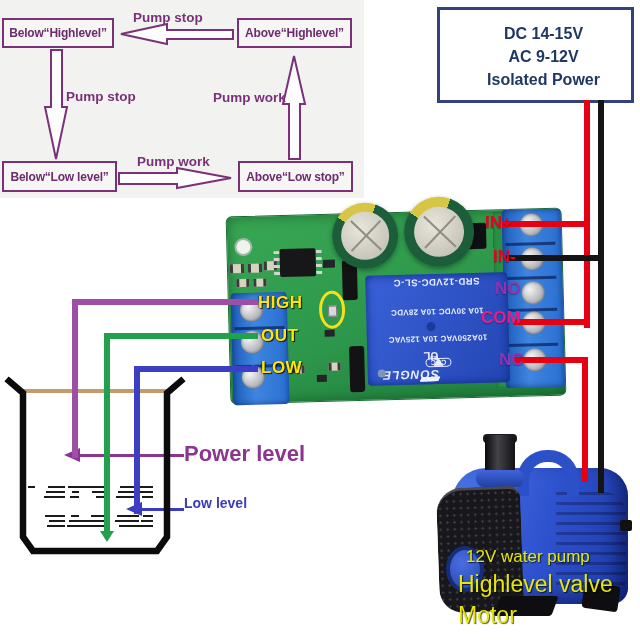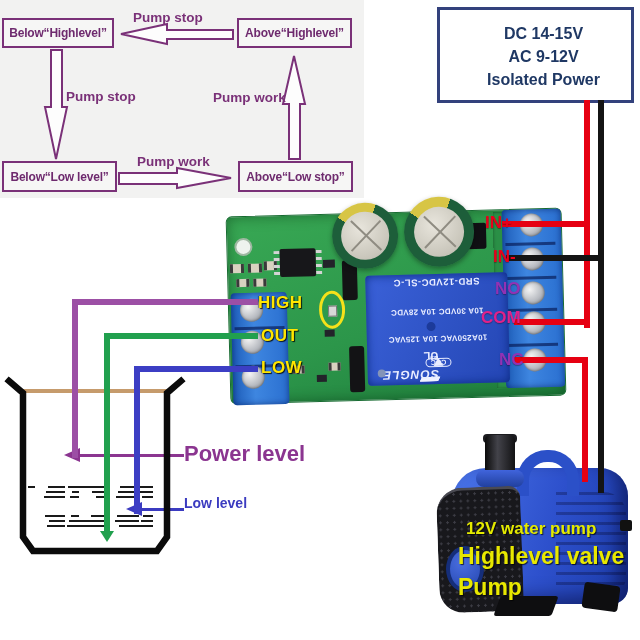--- a/index.html
+++ b/index.html
@@ -148,22 +148,22 @@
                background:#18181c;border-top:3px solid #4a4a52;transform:rotate(-2deg);
                background-image:radial-gradient(#3c3c44 1.2px,transparent 1.4px);
                background-size:7px 7px;}
   #pump-knob{left:446px;top:546px;width:38px;height:46px;border-radius:50%;
              background:radial-gradient(circle at 40% 35%,#4a6ee0,#2446ae);
              border:4px solid #152e7a;}
   .foot{background:#0e0e10;}
   #foot1{left:497px;top:596px;width:58px;height:20px;transform:skewX(-20deg);border-radius:3px;}
   #foot2{left:583px;top:584px;width:36px;height:26px;transform:rotate(8deg);border-radius:4px;}
   #pump-nub{left:620px;top:520px;width:12px;height:11px;background:#111;border-radius:2px;}
-  .ptxt{font-weight:bold;z-index:8;white-space:nowrap;
-        text-shadow:1px 1px 1px rgba(0,0,0,.7);}
+  .ptxt{font-weight:normal;z-index:8;white-space:nowrap;
+        text-shadow:1px 1px 1px rgba(0,0,0,.7);margin-top:28px;}
   #ptxt1{left:466px;top:519px;font-size:17px;color:#e4ea00;}
   #ptxt2{left:458px;top:543px;font-size:23px;color:#e8e800;}
   #ptxt3{left:458px;top:574px;font-size:23px;color:#e8e800;}
 
   
   #caption{left:8px;top:593px;font-weight:bold;font-size:27.5px;color:#e5761f;
            white-space:nowrap;z-index:9;}
 </style>
 </head>
 <body>
@@ -363,16 +363,16 @@
   <div class="tlabel" id="lab-out">OUT</div>
   <div class="tlabel" id="lab-low">LOW</div>
   <div class="rlabel rl-red" id="lab-inp">IN+</div>
   <div class="rlabel rl-red" id="lab-inm">IN-</div>
   <div class="rlabel rl-pur" id="lab-no">NO</div>
   <div class="rlabel rl-mag" id="lab-com">COM</div>
   <div class="rlabel rl-pur" id="lab-nc">NC</div>
 
   <div class="ptxt" id="ptxt1">12V water pump</div>
   <div class="ptxt" id="ptxt2">Highlevel valve</div>
-  <div class="ptxt" id="ptxt3">Pump</div>
+  <div class="ptxt" id="ptxt3">Motor</div>
 
 
 </div>
 
 </body></html>

